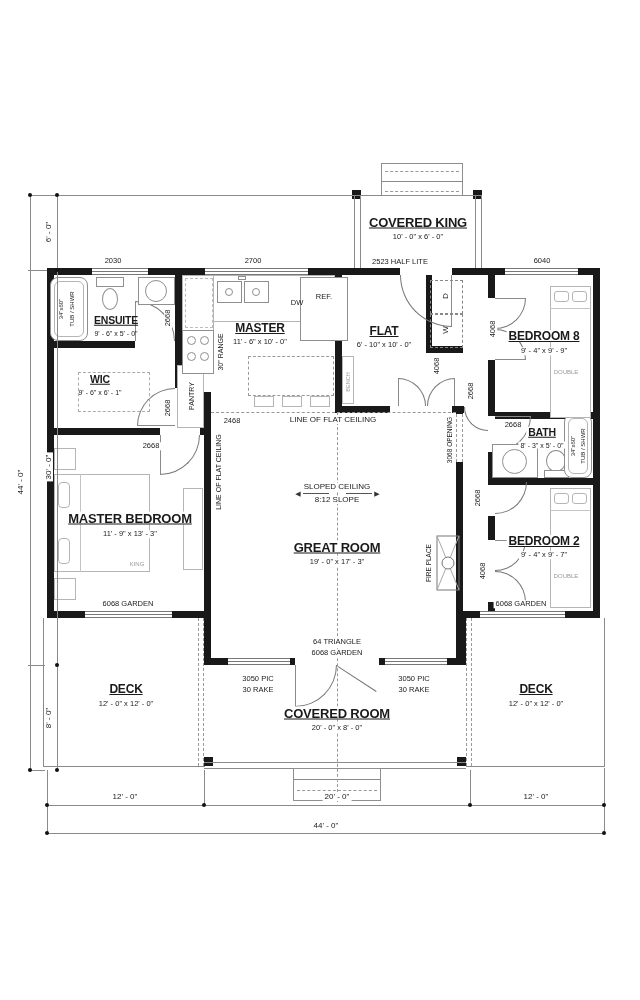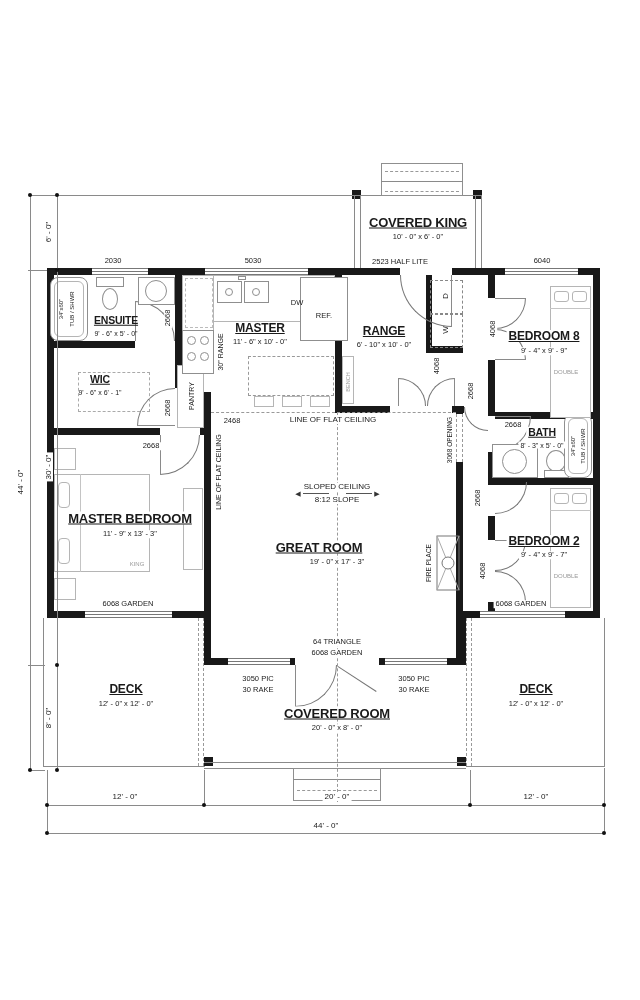--- a/index.html
+++ b/index.html
@@ -236,42 +236,42 @@
   <div class="dot" style="left:602px;top:831px"></div>
 
   <div class="t ttl" style="left:418px;top:222px">COVERED KING</div>
   <div class="t dms" style="left:418px;top:237px">10' - 0" x 6' - 0"</div>
   <div class="t ttl3" style="left:116px;top:320px">ENSUITE</div>
   <div class="t dms" style="left:116px;top:333px;font-size:7px">9' - 6" x 5' - 0"</div>
   <div class="t ttl3" style="left:100px;top:379px">WIC</div>
   <div class="t dms" style="left:100px;top:392px;font-size:7px">9' - 6" x 6' - 1"</div>
   <div class="t ttl2" style="left:260px;top:328px">MASTER</div>
   <div class="t dms" style="left:260px;top:342px">11' - 6" x 10' - 0"</div>
-  <div class="t ttl2" style="left:384px;top:331px">RANGE</div>
+  <div class="t ttl2" style="left:384px;top:331px">FLAT</div>
   <div class="t dms" style="left:384px;top:345px">6' - 10" x 10' - 0"</div>
   <div class="t ttl2 bg" style="left:544px;top:336px">BEDROOM 8</div>
   <div class="t dms bg" style="left:544px;top:351px">9' - 4" x 9' - 9"</div>
   <div class="t ttl3 bg" style="left:542px;top:432px">BATH</div>
   <div class="t dms bg" style="left:542px;top:445px;font-size:7px">8' - 3" x 5' - 0"</div>
   <div class="t ttl bg" style="left:130px;top:518px">MASTER BEDROOM</div>
   <div class="t dms bg" style="left:130px;top:534px">11' - 9" x 13' - 3"</div>
-  <div class="t ttl bg" style="left:319px;top:547px">GREAT ROOM</div>
+  <div class="t ttl bg" style="left:337px;top:547px">GREAT ROOM</div>
   <div class="t dms bg" style="left:337px;top:562px">19' - 0" x 17' - 3"</div>
   <div class="t ttl2 bg" style="left:544px;top:541px">BEDROOM 2</div>
   <div class="t dms bg" style="left:544px;top:555px">9' - 4" x 9' - 7"</div>
   <div class="t ttl2" style="left:126px;top:689px">DECK</div>
   <div class="t dms" style="left:126px;top:704px">12' - 0" x 12' - 0"</div>
   <div class="t ttl bg" style="left:337px;top:713px">COVERED ROOM</div>
   <div class="t dms bg" style="left:337px;top:728px">20' - 0" x 8' - 0"</div>
   <div class="t ttl2" style="left:536px;top:689px">DECK</div>
   <div class="t dms" style="left:536px;top:704px">12' - 0" x 12' - 0"</div>
 
   <div class="t tag" style="left:400px;top:262px">2523 HALF LITE</div>
   <div class="t tag" style="left:113px;top:261px">2030</div>
-  <div class="t tag" style="left:253px;top:261px">5030</div>
+  <div class="t tag" style="left:253px;top:261px">2700</div>
   <div class="t tag" style="left:542px;top:261px">6040</div>
   <div class="t tag vt bg" style="left:168px;top:318px">2668</div>
   <div class="t tag vt bg" style="left:168px;top:408px">2668</div>
   <div class="t tag bg" style="left:151px;top:446px">2668</div>
   <div class="t tag bg" style="left:232px;top:421px">2468</div>
   <div class="t tag vt bg" style="left:437px;top:366px">4068</div>
   <div class="t tag vt bg" style="left:493px;top:329px">4068</div>
   <div class="t tag vt bg" style="left:471px;top:391px">2668</div>
   <div class="t vt bg" style="left:450px;top:440px;font-size:6.5px">3068 OPENING</div>
   <div class="t tag bg" style="left:513px;top:425px">2668</div>
@@ -286,21 +286,21 @@
   <div class="t tag" style="left:414px;top:679px">3050 PIC</div>
   <div class="t tag" style="left:414px;top:690px">30 RAKE</div>
 
   <div class="t vt" style="left:61px;top:309px;font-size:6px">34"x60"</div>
   <div class="t vt" style="left:72px;top:309px;font-size:6px">TUB / SHWR</div>
   <div class="t vt" style="left:573px;top:446px;font-size:6px">34"x60"</div>
   <div class="t vt" style="left:583px;top:446px;font-size:6px">TUB / SHWR</div>
   <div class="t vt bg" style="left:220px;top:352px;font-size:7px">30" RANGE</div>
   <div class="t vt" style="left:191px;top:396px;font-size:7px">PANTRY</div>
   <div class="t tag" style="left:297px;top:303px">DW</div>
-  <div class="t tag" style="left:324px;top:316px">REF.</div>
+  <div class="t tag" style="left:324px;top:297px">REF.</div>
   <div class="t vt" style="left:446px;top:296px;font-size:8px">D</div>
   <div class="t vt" style="left:446px;top:330px;font-size:8px">W</div>
   <div class="t vt tiny" style="left:349px;top:382px;font-size:5.5px">BENCH</div>
   <div class="t bg" style="left:333px;top:420px">LINE OF FLAT CEILING</div>
   <div class="t vt bg" style="left:218px;top:472px;font-size:7px">LINE OF FLAT CEILING</div>
   <div class="t bg" style="left:337px;top:487px">SLOPED CEILING</div>
   <div class="t bg" style="left:337px;top:500px">8:12 SLOPE</div>
   <div class="t" style="left:298px;top:493px;font-size:7px;color:#333">◀</div>
   <div class="t" style="left:377px;top:493px;font-size:7px;color:#333">▶</div>
   <div class="ln" style="left:303px;top:493px;width:26px;height:1px;background:#555"></div>

